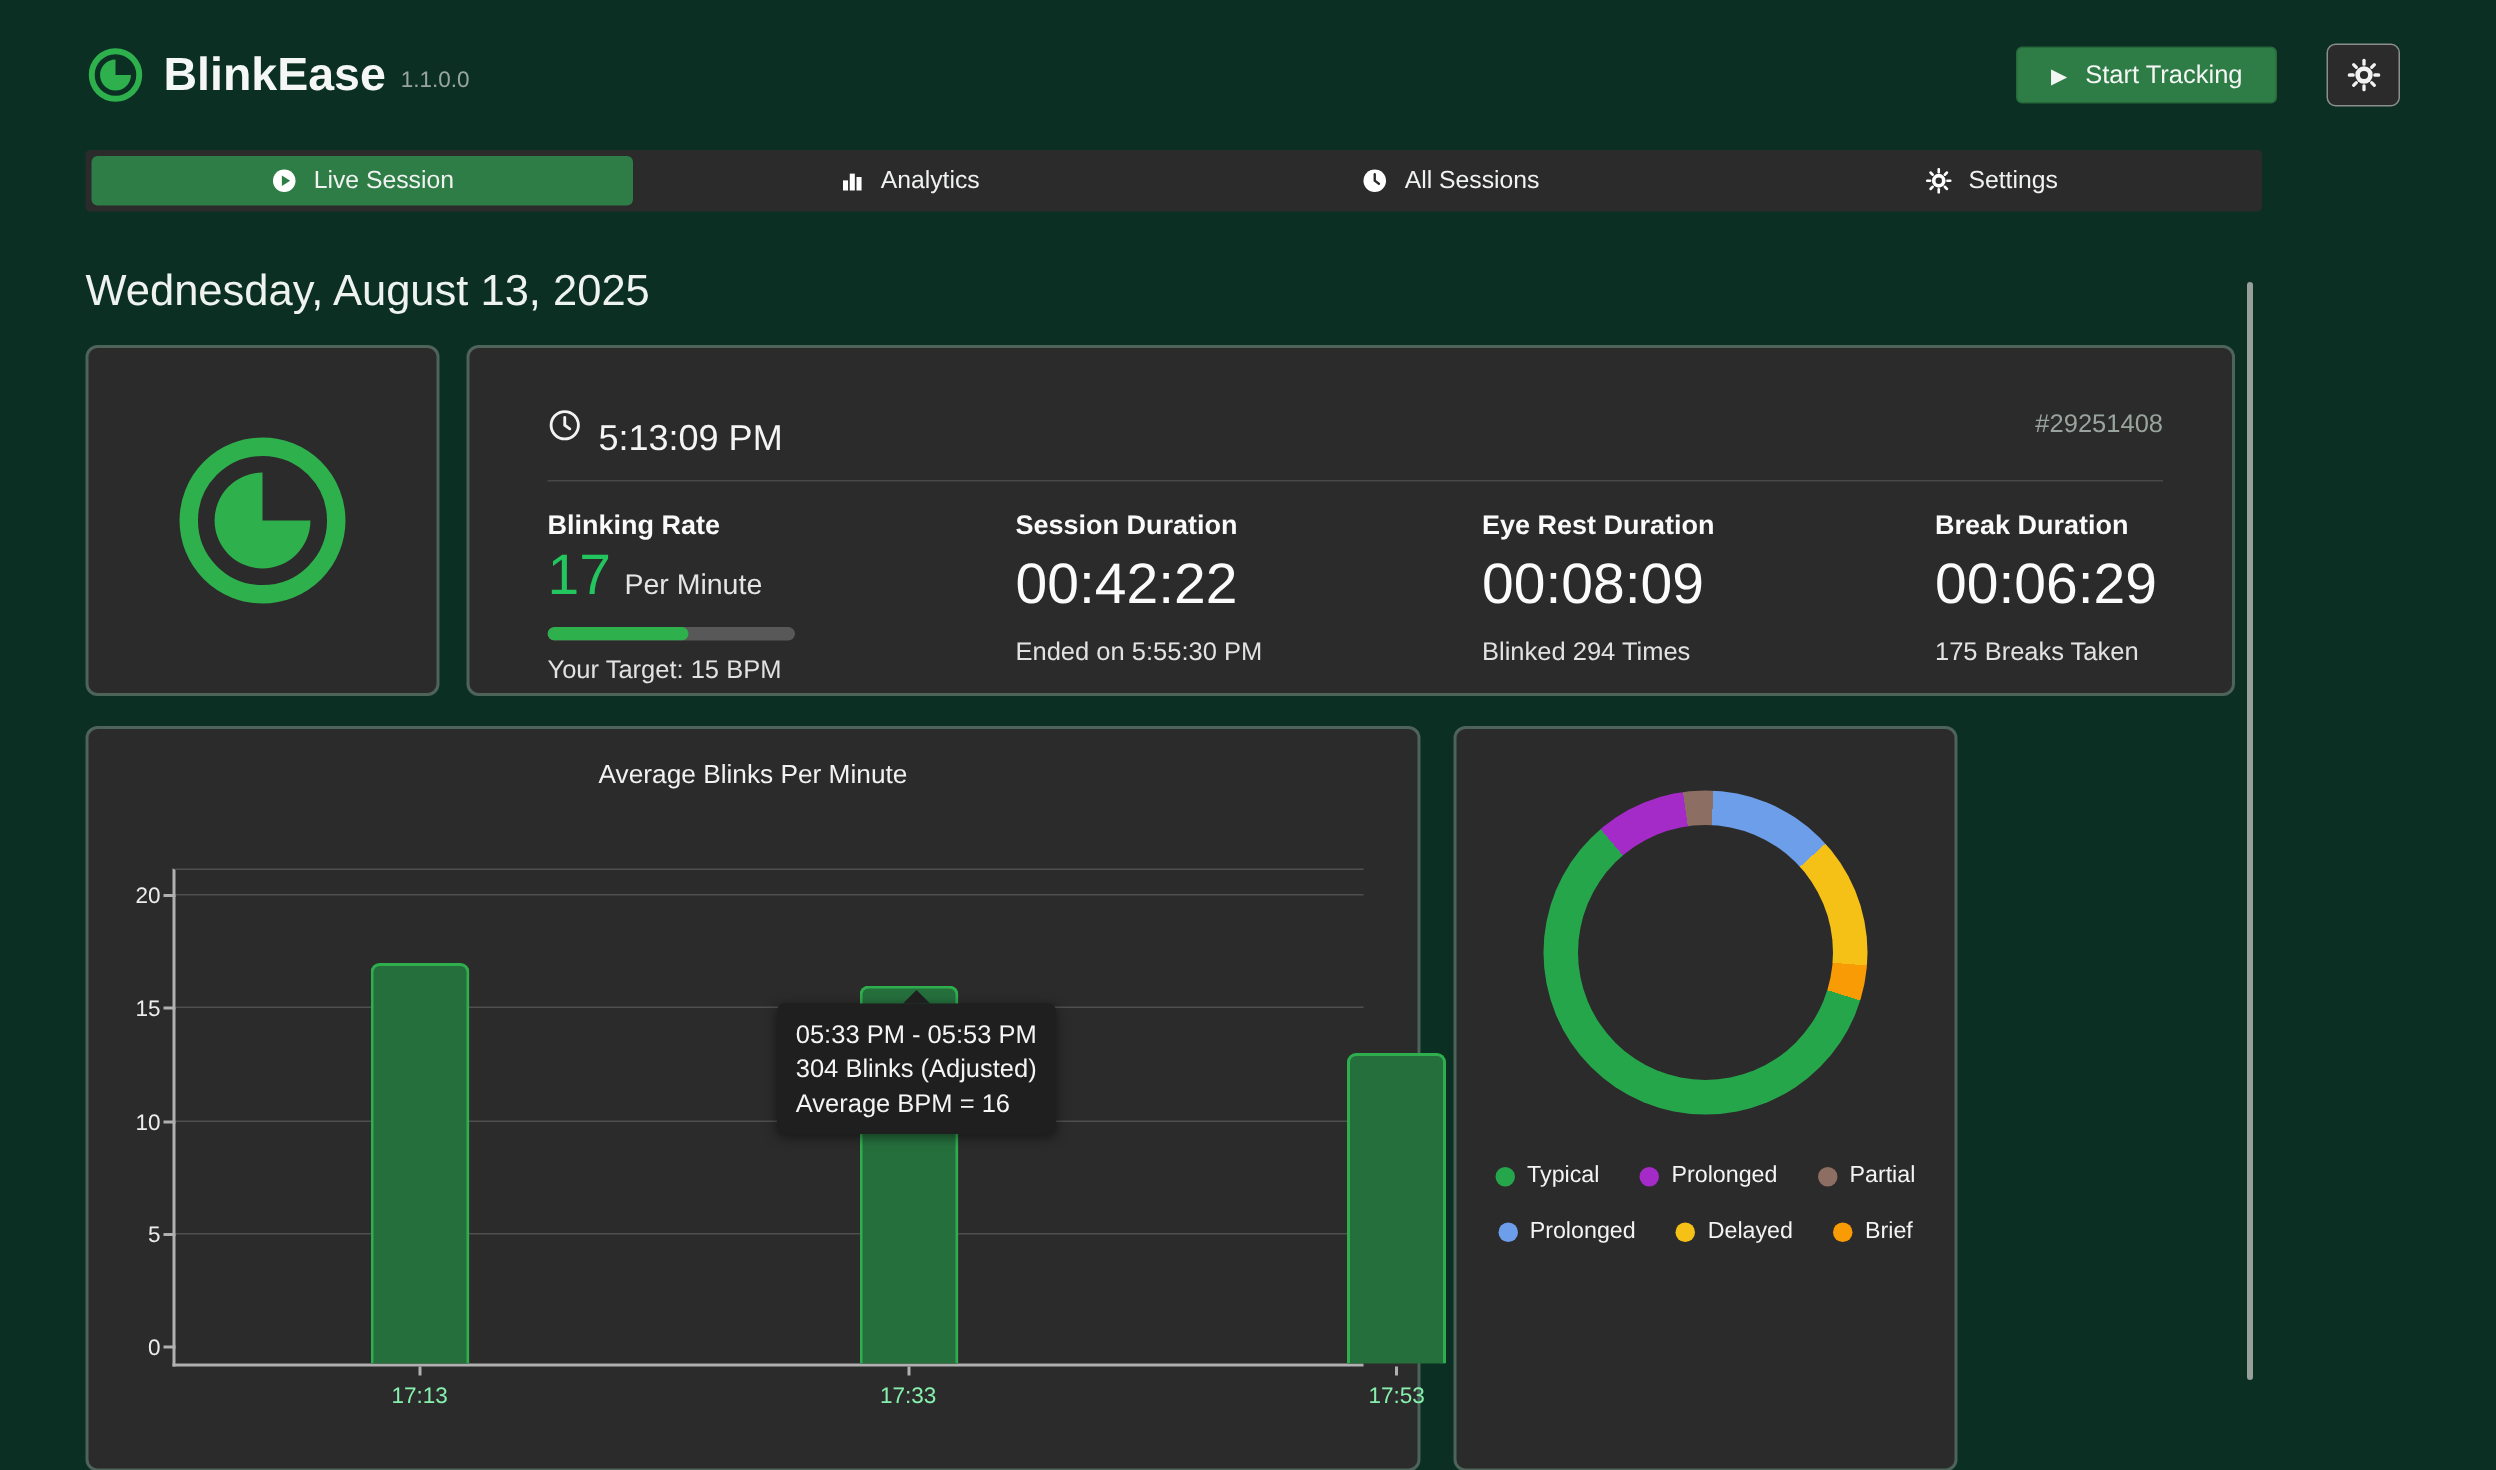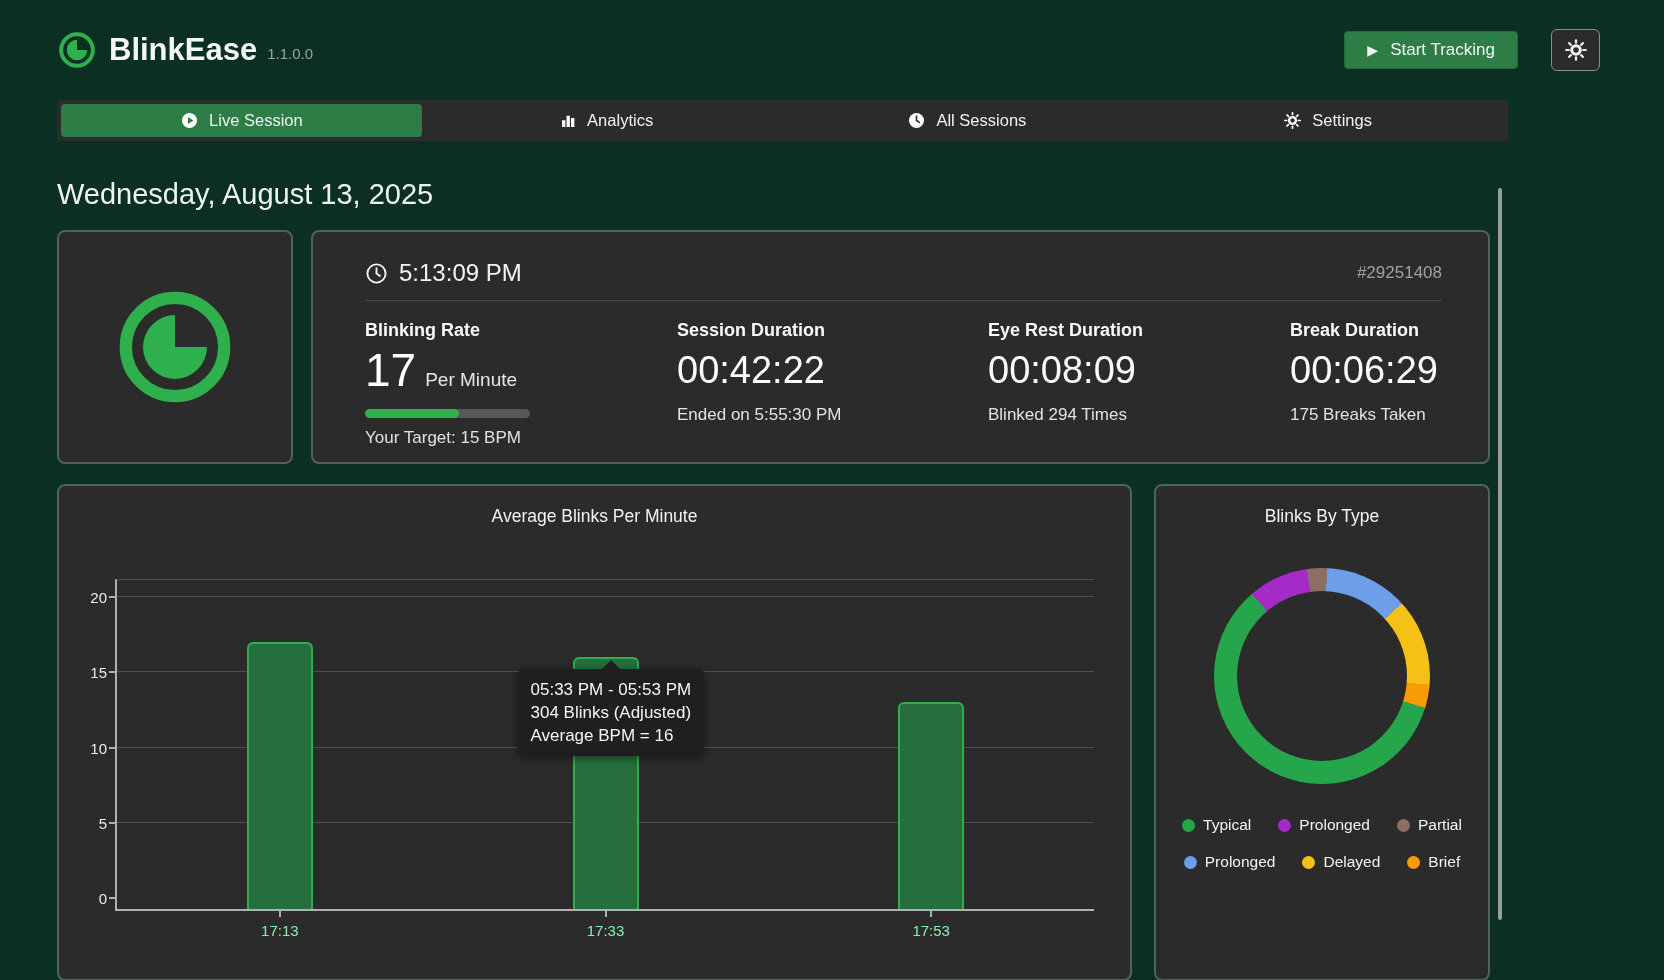--- a/index.html
+++ b/index.html
@@ -56,36 +56,36 @@
     border:2px solid var(--card-border,#4e635a);
     border-radius:8px;
   }
 
   .stats-row { margin-top:19px; display:flex; gap:18px; width:1433px; }
   .icon-card { width:236px; height:234px; display:flex; align-items:center; justify-content:center; }
   .session-card { flex:1; height:234px; padding:0 46px 0 52px; }
 
   .time-row { display:flex; align-items:center; gap:11px; padding-top:27px; }
   .time-row svg { display:block; }
-  .session-time { font-size:24px; color:#f4f4f4; }
+  .session-time { font-size:24px; color:#f4f4f4;margin-top:20px; }
   .session-id { margin-left:auto; font-size:17px; color:#9aa49e; }
   .session-sep { border:none; border-top:1px solid #474747; margin-top:13px; }
 
   .stats-grid { display:grid; grid-template-columns:312px 311px 302px 1fr; margin-top:19px; }
   .stat-label { font-size:18px; font-weight:bold; color:#fafafa; }
   .stat-value { margin-top:8px; font-size:38px; color:#fbfbfb; }
   .stat-value-row { margin-top:2px; display:flex; align-items:baseline; gap:9px; }
-  .stat-big { font-size:46px; color:#ffffff; }
+  .stat-big { font-size:38px; color:#22c55e; }
   .stat-unit { font-size:19px; color:#e5e5e5; }
   .stat-sub { margin-top:13px; font-size:17px; color:#e2e2e2; }
   .progress-track { margin-top:12px; width:165px; height:9px; background:#585858; border-radius:5px; overflow:hidden; }
   .progress-fill { height:100%; background:var(--accent,#2eb14c); border-radius:5px; }
 
   
-  .charts-row { margin-top:20px; display:flex; gap:22px; width:1433px; }
+  .charts-row { margin-top:20px; display:flex; gap:22px; width:1248px; }
   .chart-card { flex:1; height:497px; position:relative; }
   .donut-card { width:336px; height:497px; }
   .chart-title { padding-top:20px; text-align:center; font-size:17.5px; color:#f2f2f2; }
 
   .plot {
     position:absolute; left:56px; right:36px; top:93px; height:332px;
     border-left:2px solid var(--axis,#b0b0b0);
     border-bottom:2px solid var(--axis,#b0b0b0);
     border-top:1px solid var(--grid-line,#4f4f4f);
   }
@@ -282,21 +282,20 @@
             <div class="bar" style="left: 455.5px; height: 251.8px;"></div>
             <div class="xtick" style="left: 443.5px; top: 342px;">17:33</div>
             <div class="xtickmark" style="left: 487.5px; top: 331px;"></div>
             <div class="bar" style="left: 781.167px; height: 206.65px;"></div>
             <div class="xtick" style="left: 769.167px; top: 342px;">17:53</div>
             <div class="xtickmark" style="left: 813.167px; top: 331px;"></div>
           </div>
       </div>
 
       <div class="card donut-card">
-        <div class="chart-title">Blinks By Type</div>
         <div class="donut-wrap">
           <div class="donut" id="donut" style="background: conic-gradient(from -8deg, rgb(141, 110, 99) 0deg, rgb(141, 110, 99) 10.8deg, rgb(109, 158, 234) 10.8deg, rgb(109, 158, 234) 55.8deg, rgb(245, 193, 22) 55.8deg, rgb(245, 193, 22) 102.6deg, rgb(249, 155, 5) 102.6deg, rgb(249, 155, 5) 115.2deg, rgb(38, 166, 75) 115.2deg, rgb(38, 166, 75) 327.6deg, rgb(164, 43, 200) 327.6deg, rgb(164, 43, 200) 360deg);">
             <div class="donut-hole"></div>
           </div>
         </div>
         <div class="legend">
           <div class="legend-row" id="legend-row-1">
               <div class="legend-item">
                 <span class="legend-dot" style="background: rgb(38, 166, 75);"></span>
                 <span>Typical</span>

